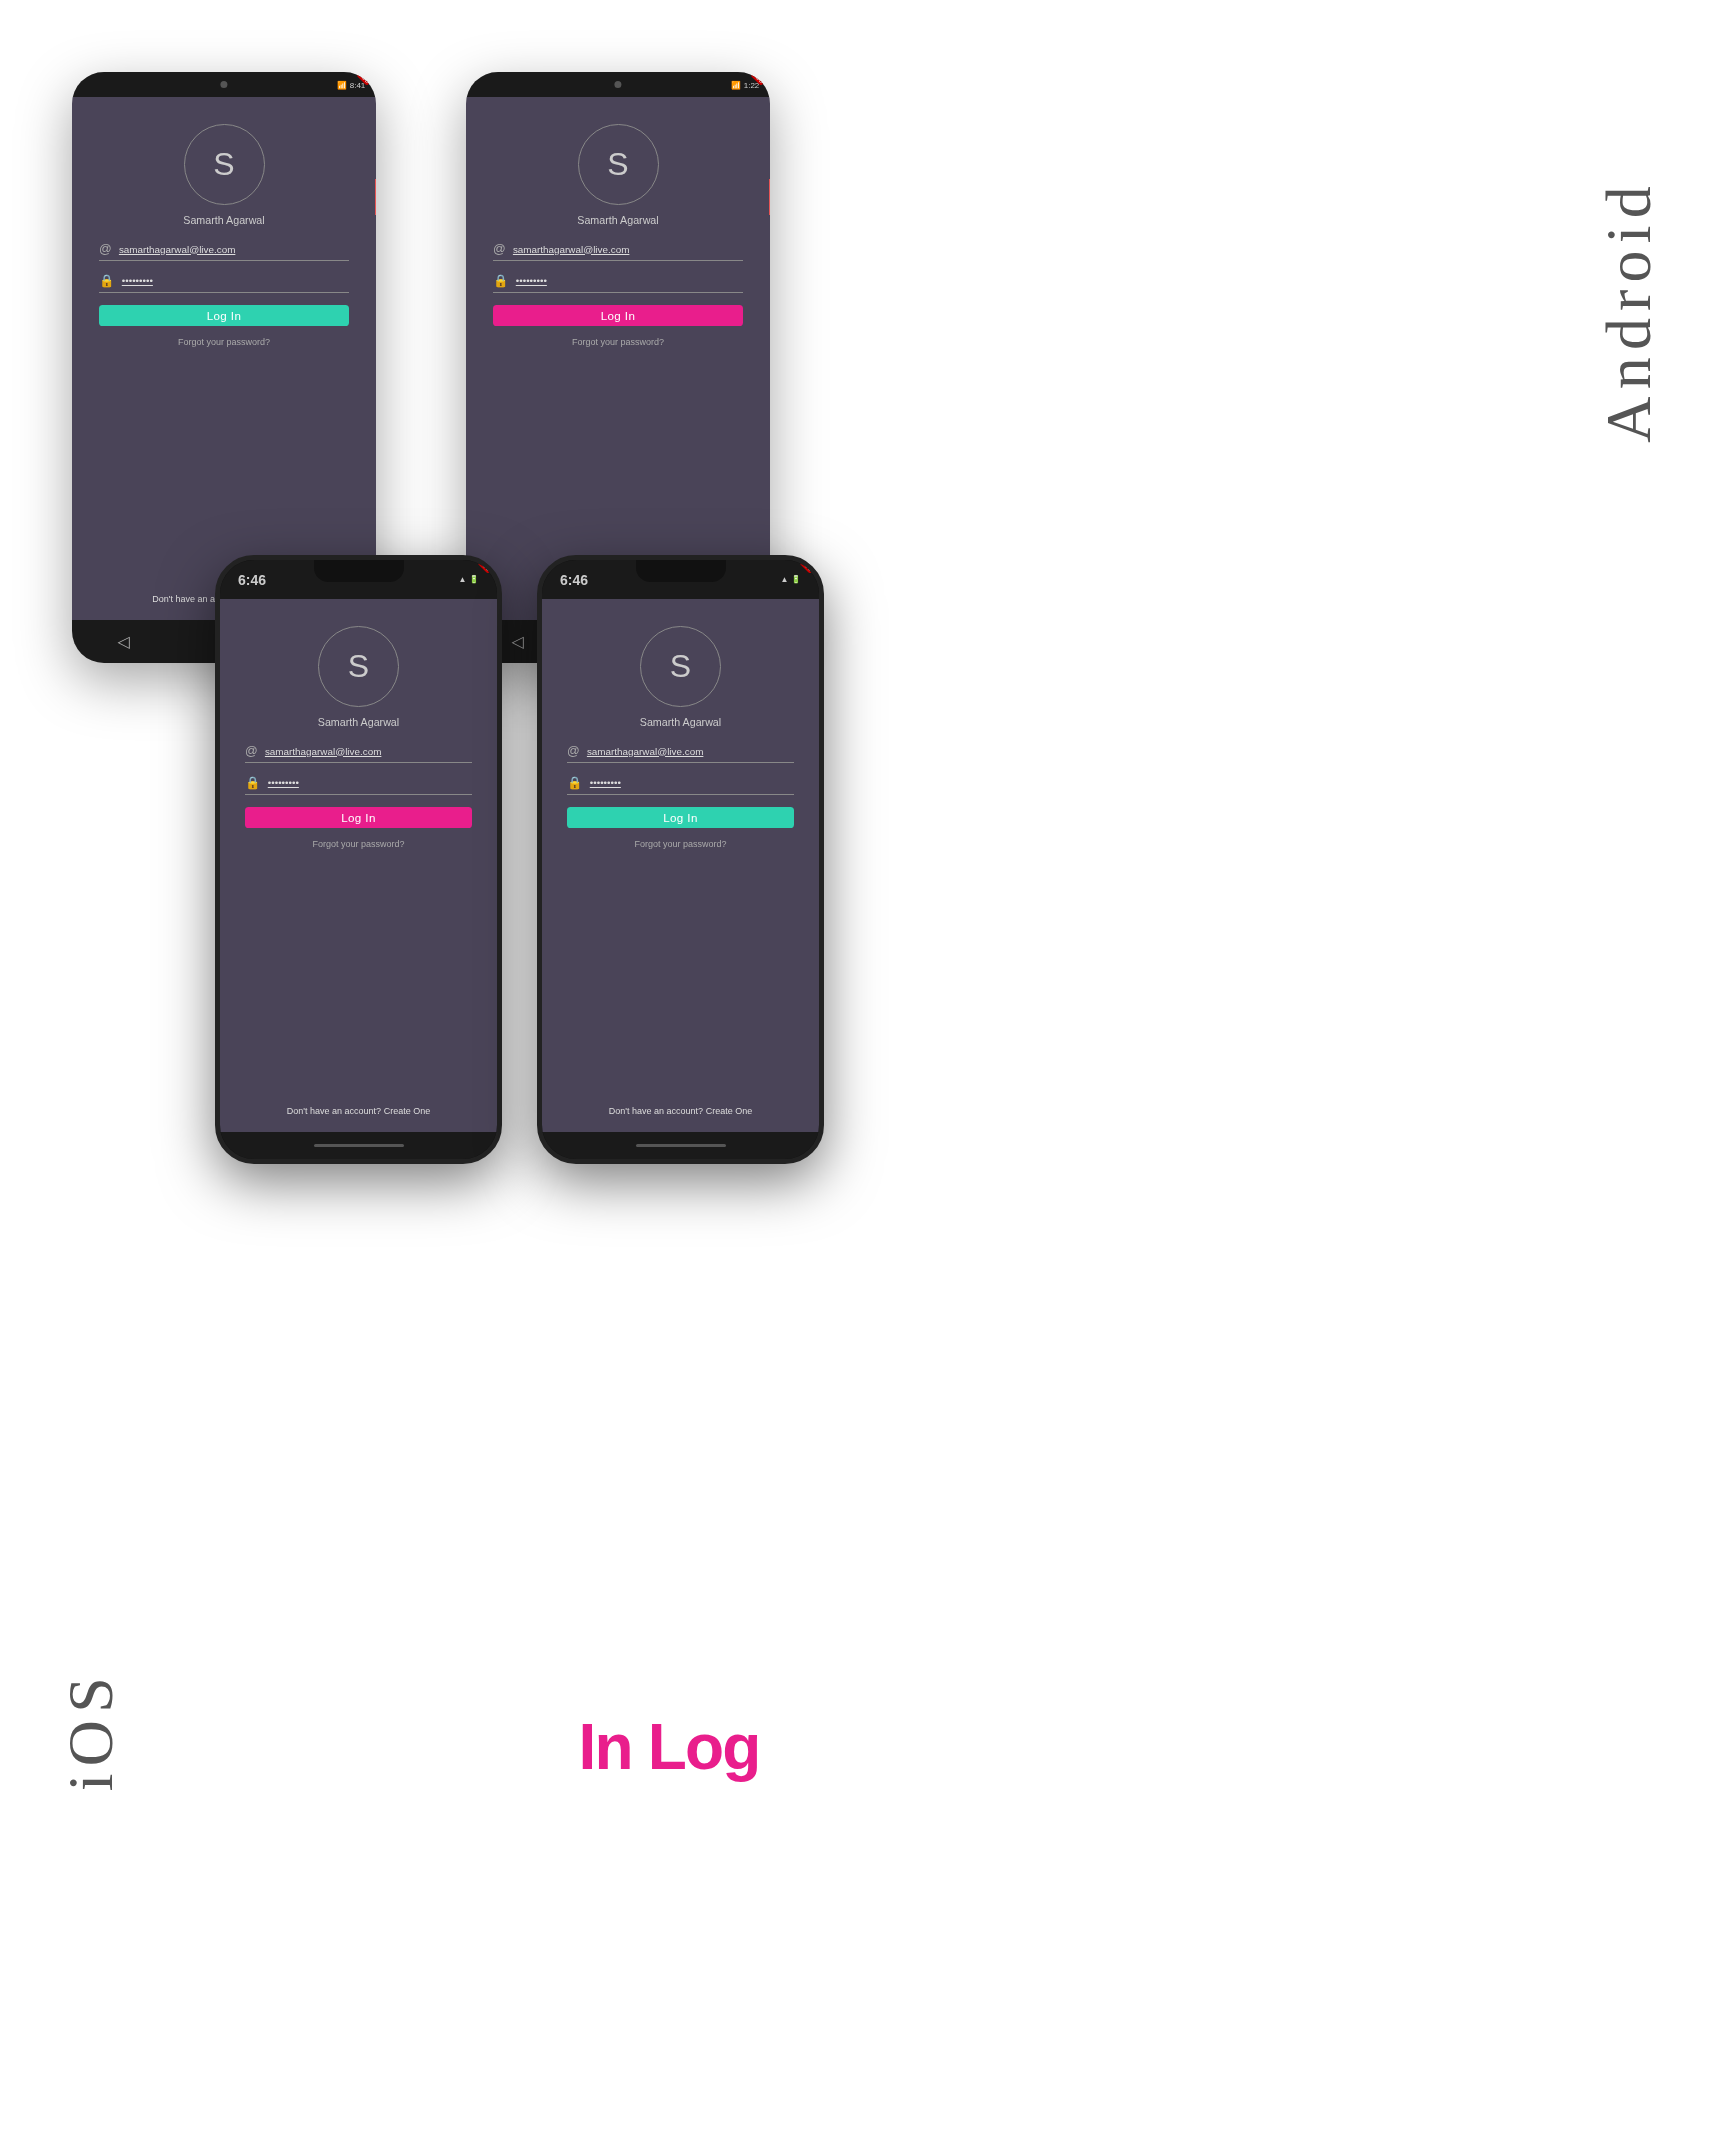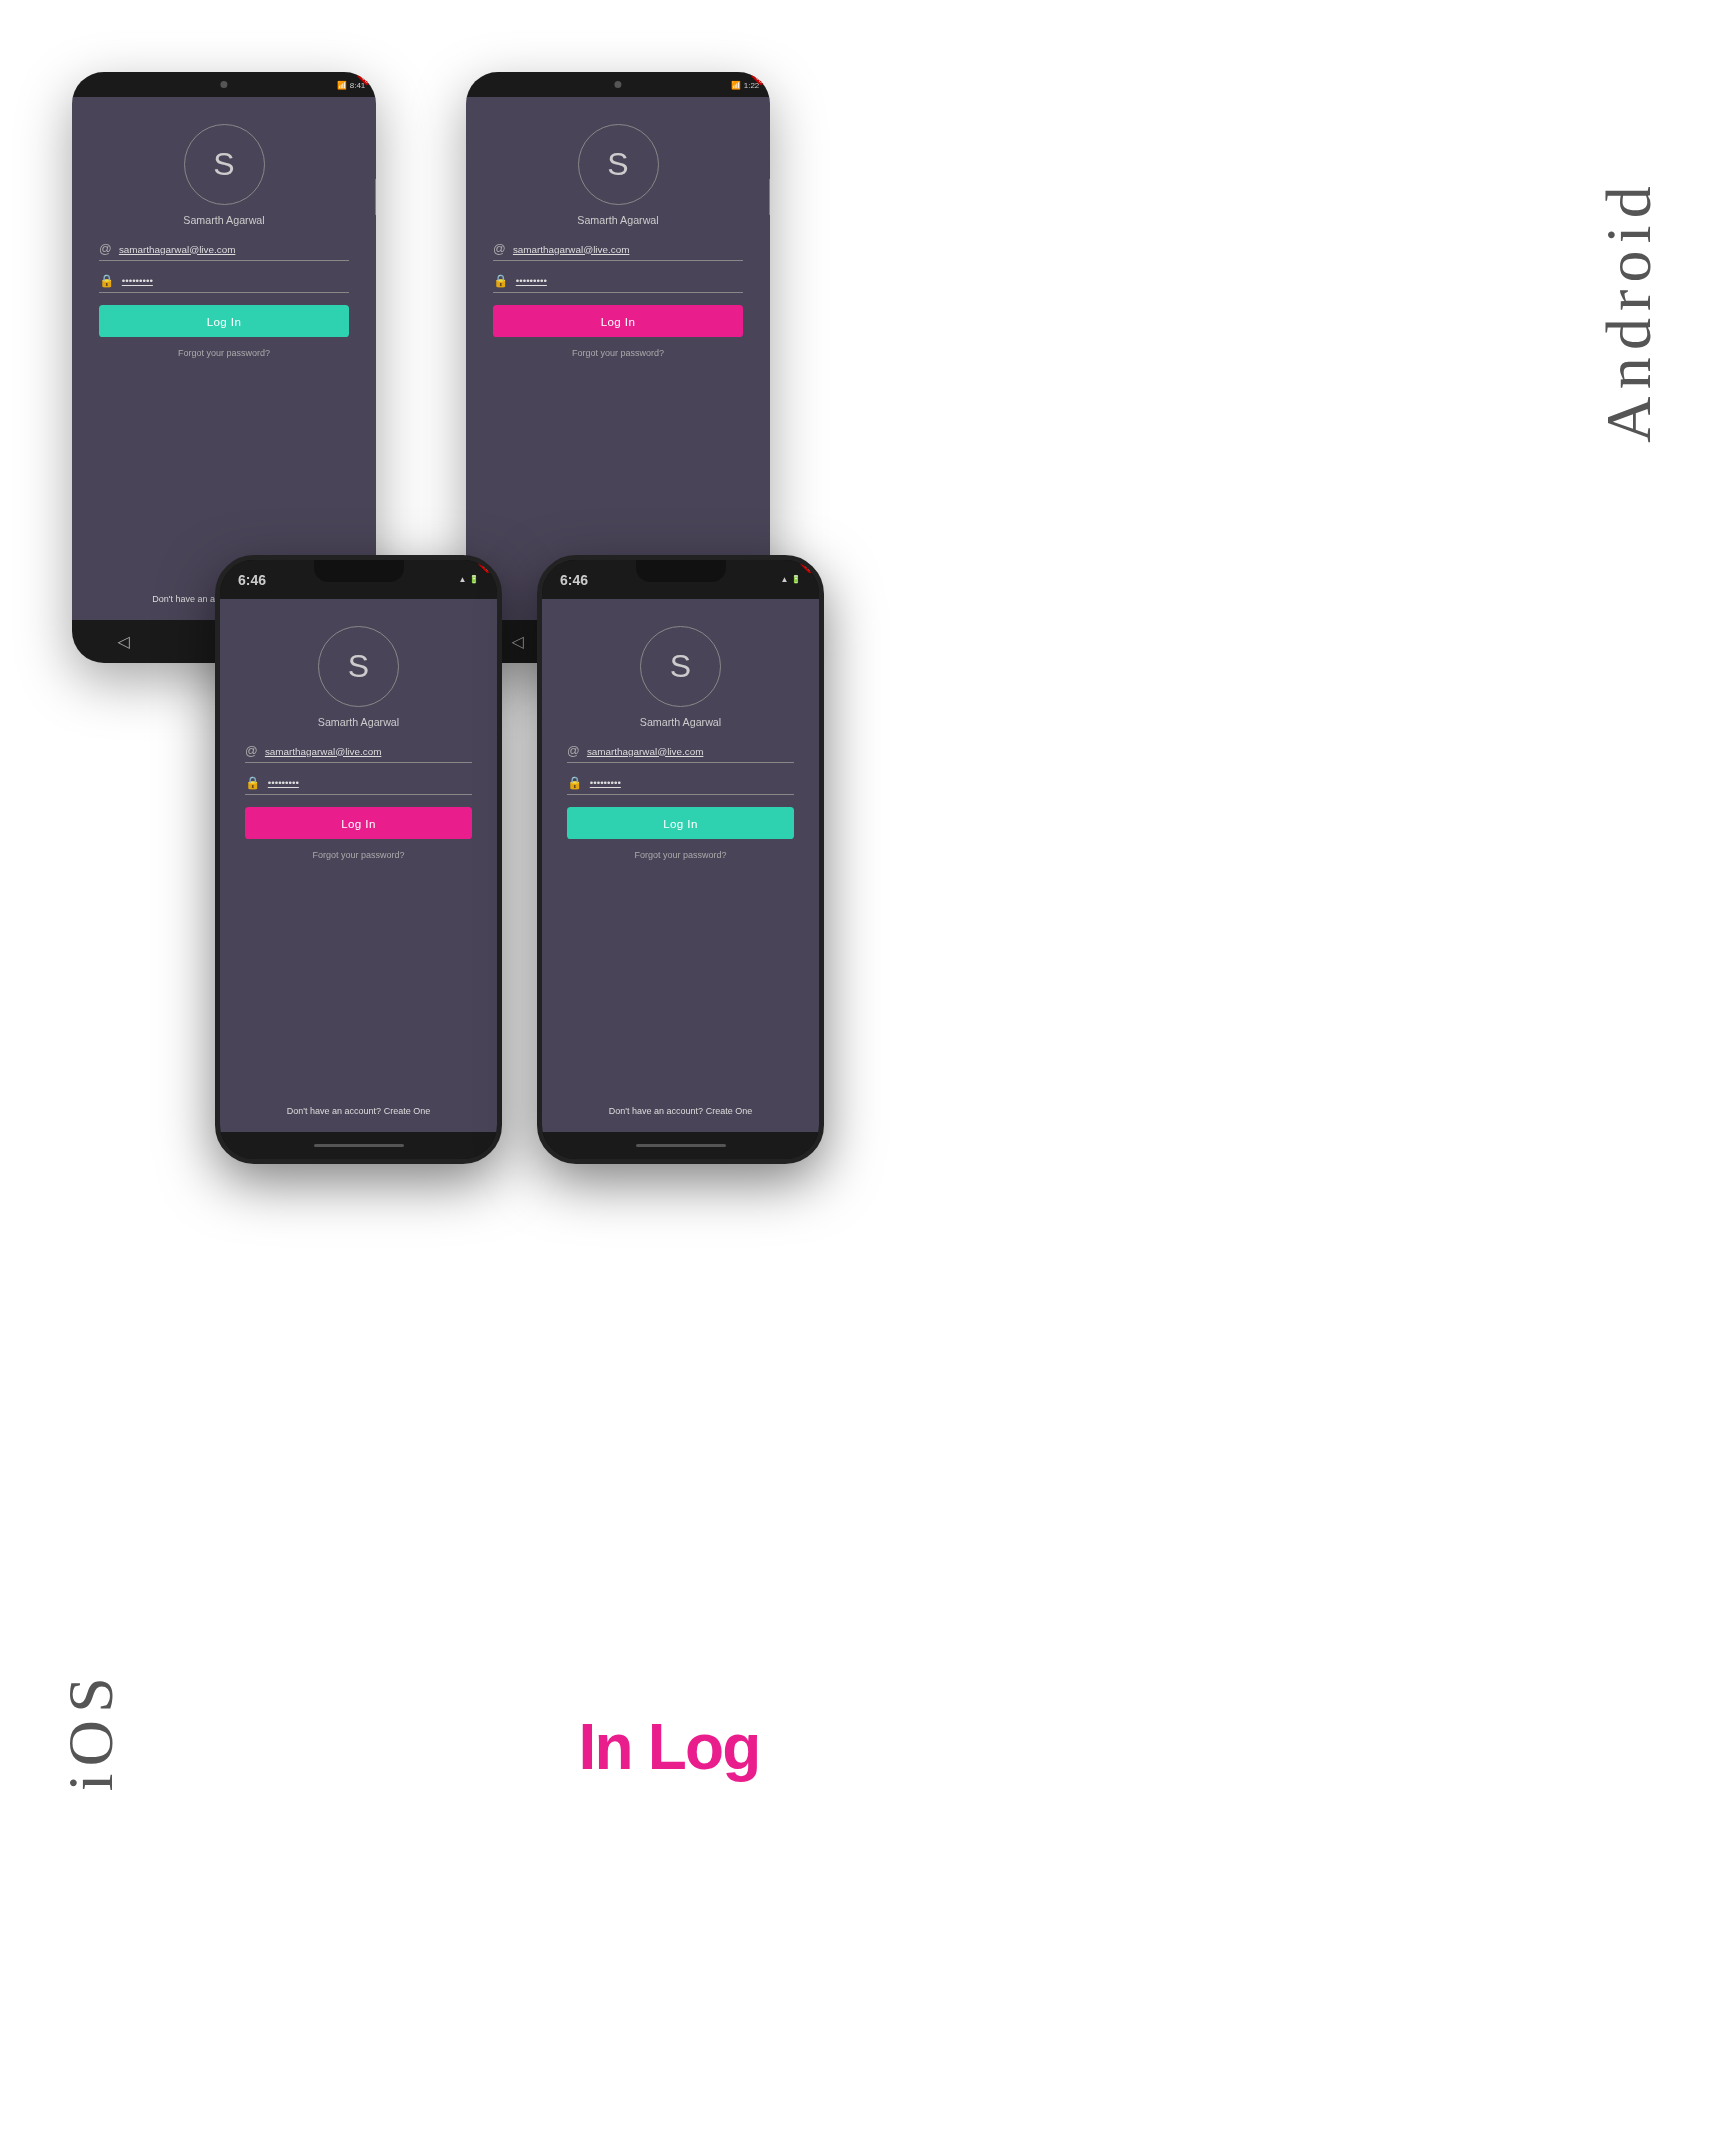--- a/index.html
+++ b/index.html
@@ -225,21 +225,21 @@
       flex-shrink: 0;
     }
     .input-value {
       font-size: 9.9px;
       color: #ddd;
       text-decoration: underline;
     }
 
     .login-btn {
       width: 100%;
-      height: 32px;
+      height: 21px;
       border-radius: 3.6px;
       display: flex;
       align-items: center;
       justify-content: center;
       font-size: 11.6px;
       color: #fff;
       font-weight: 500;
       margin-bottom: 10.7px;
       flex-shrink: 0;
       letter-spacing: 0.4px;

